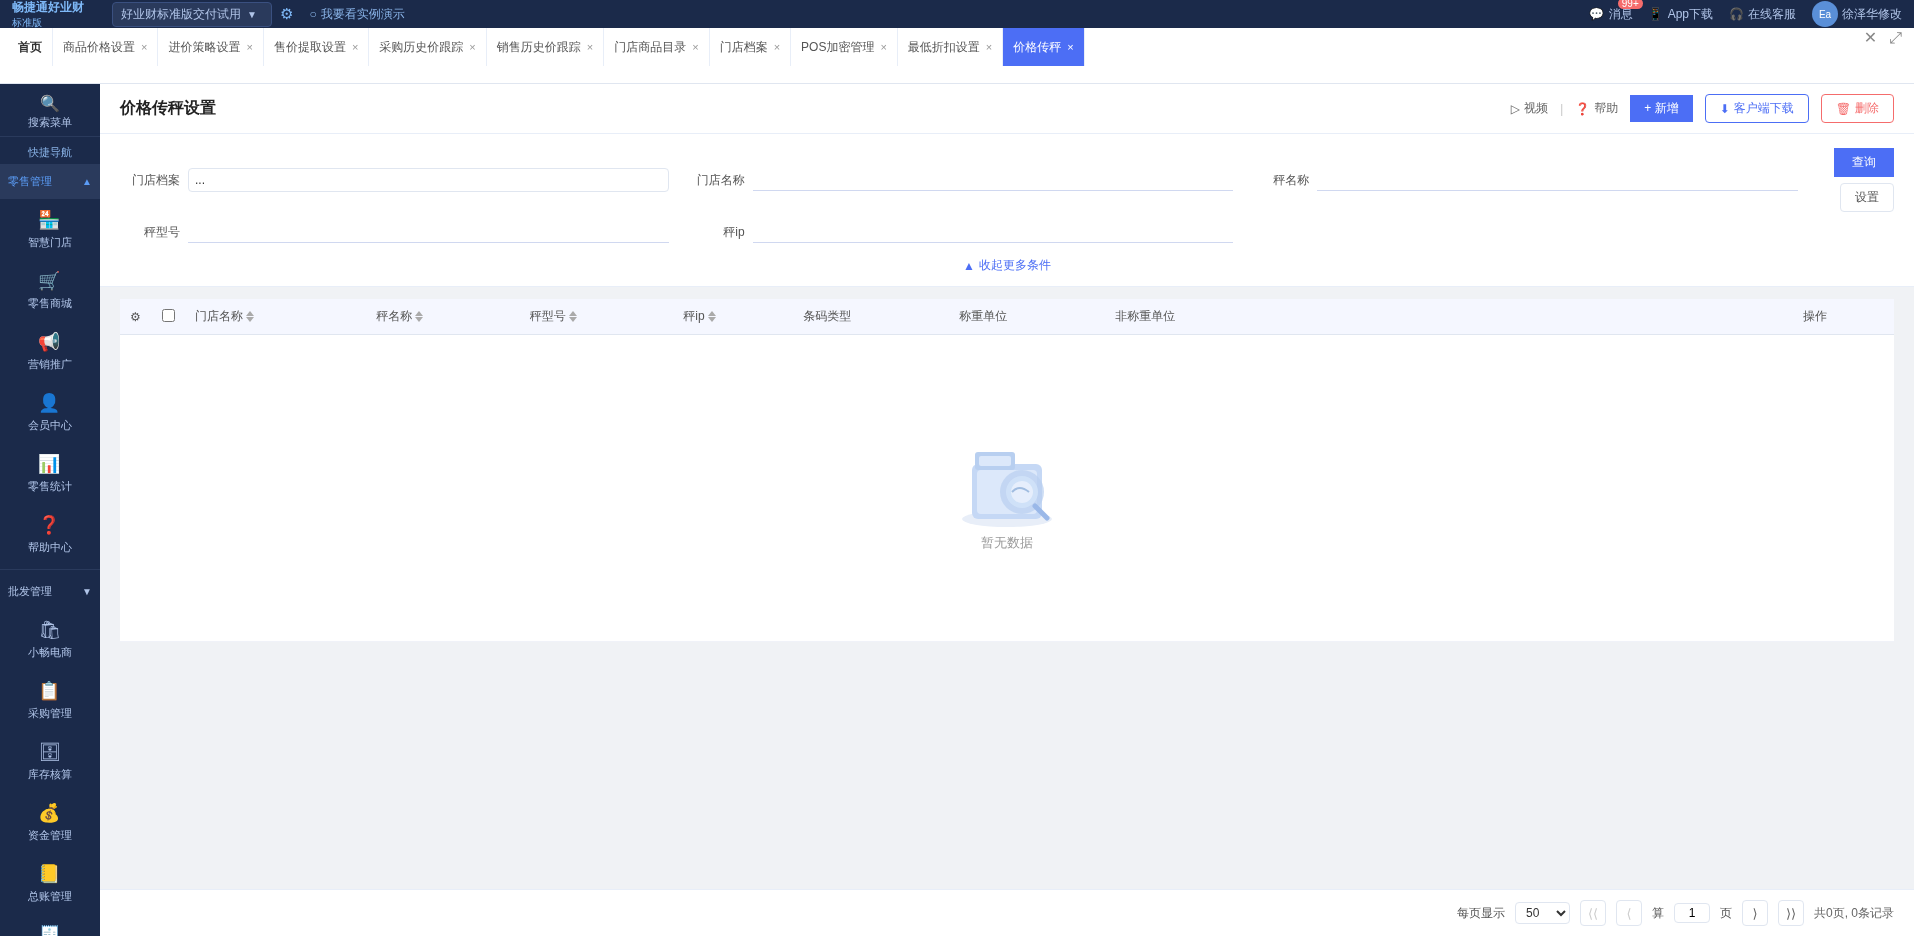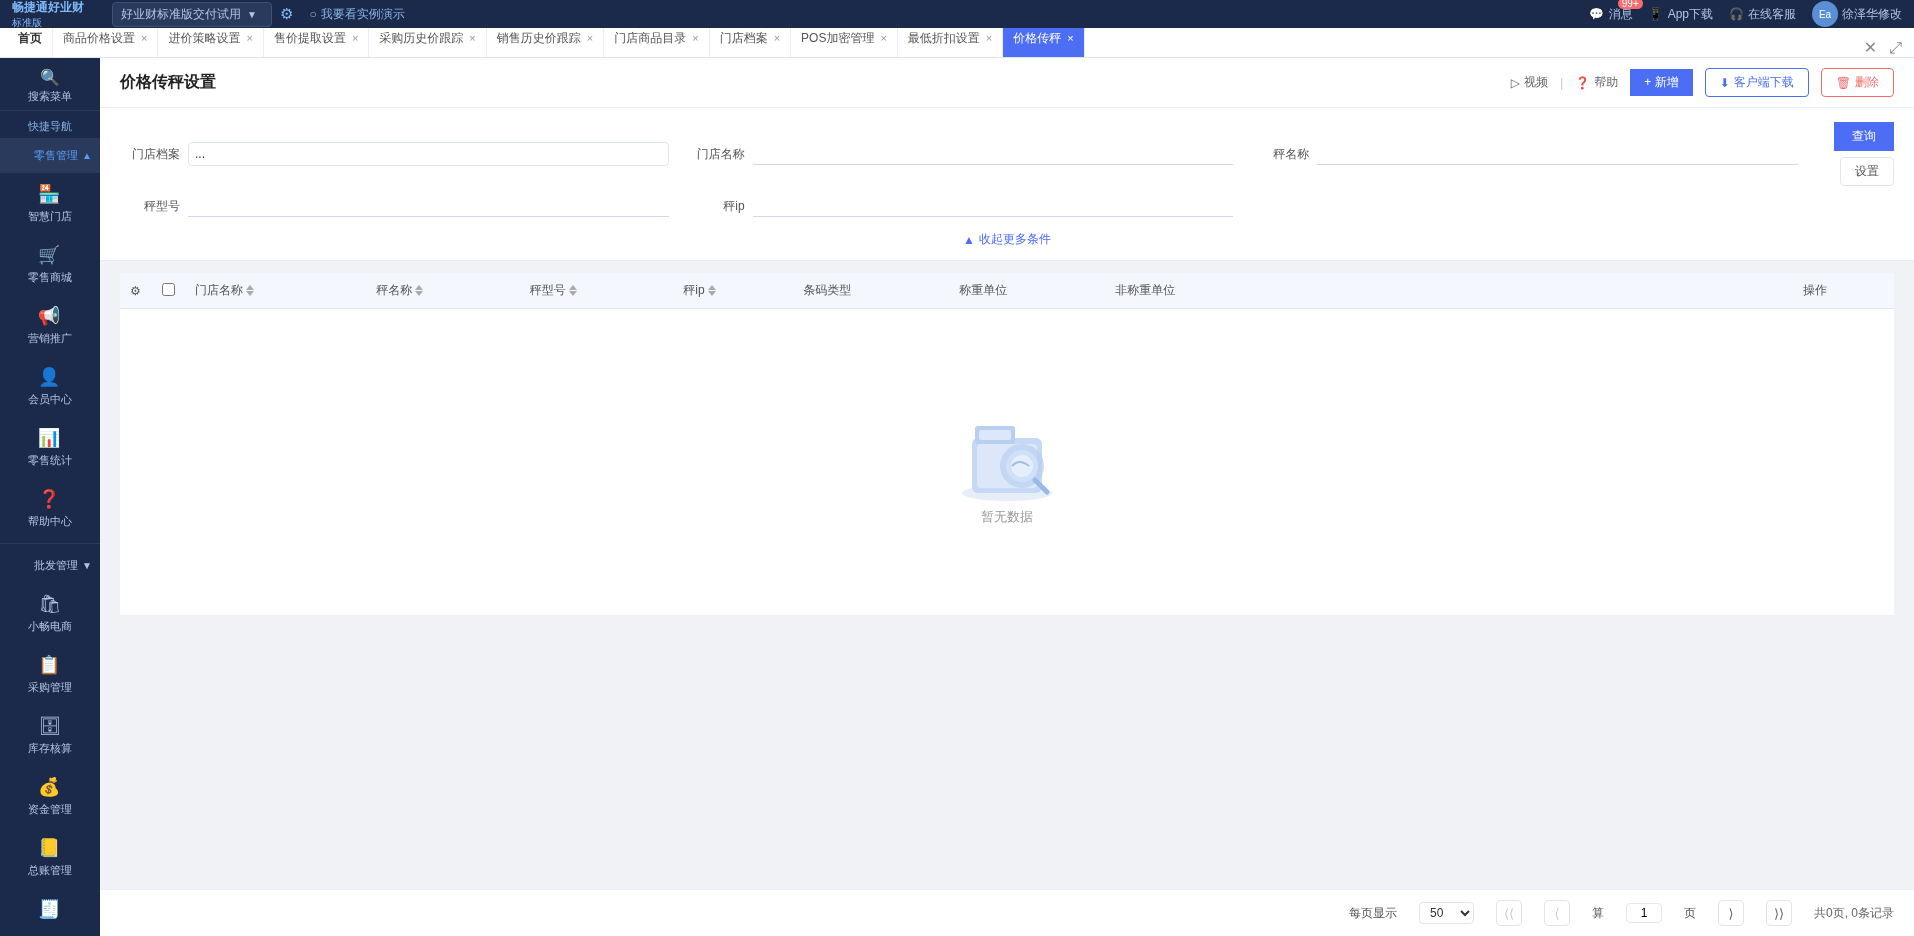--- a/index.html
+++ b/index.html
@@ -19,21 +19,21 @@
     .version-select .chevron { font-size: 10px; }
     .settings-btn { color: #7eb8f7; margin-left: 8px; cursor: pointer; font-size: 15px; }
     .demo-link { display: flex; align-items: center; color: #8ab4e8; font-size: 12px; margin-left: 16px; gap: 4px; cursor: pointer; }
     .top-right { margin-left: auto; display: flex; align-items: center; gap: 16px; }
     .top-right-item { display: flex; align-items: center; gap: 4px; color: #b0c4e8; font-size: 12px; cursor: pointer; position: relative; }
     .badge { background: #f56c6c; color: #fff; font-size: 10px; border-radius: 8px; padding: 0 4px; position: absolute; top: -8px; right: -10px; }
     .user-avatar { width: 26px; height: 26px; background: #5a8fd8; border-radius: 50%; display: flex; align-items: center; justify-content: center; color: #fff; font-size: 10px; }
 
     
     .tab-bar {
-      display: flex; align-items: flex-end; background: #fff; border-bottom: 1px solid #e0e6f0; height: 30px; padding: 0 8px; flex-shrink: 0; overflow: hidden;
+      display: flex; align-items: flex-start; background: #fff; border-bottom: 1px solid #e0e6f0; height: 56px; padding: 0 8px; flex-shrink: 0; overflow: hidden;
     }
     .tab-item {
       display: flex; align-items: center; padding: 0 10px; height: 38px; font-size: 12px; color: #555; cursor: pointer; border-right: 1px solid #e8eef8; white-space: nowrap; gap: 4px;
     }
     .tab-item.active { background: #4c6ef5; color: #fff; }
     .tab-close { font-size: 11px; color: #999; cursor: pointer; margin-left: 2px; }
     .tab-item.active .tab-close { color: #fff; }
     .tab-home { font-weight: bold; color: #333; border-right: 1px solid #e8eef8; }
     .tab-bar-end { display: flex; align-items: center; margin-left: auto; gap: 4px; }
     .tab-end-btn { font-size: 16px; color: #888; cursor: pointer; padding: 0 4px; }
@@ -44,21 +44,21 @@
     
     .sidebar { width: 100px; background: #1b2a4a; display: flex; flex-direction: column; flex-shrink: 0; overflow-y: auto; }
     .sidebar-search { display: flex; flex-direction: column; align-items: center; padding: 10px 0 6px; border-bottom: 1px solid #2a3a5c; cursor: pointer; }
     .sidebar-search-icon { color: #7eb8f7; font-size: 16px; }
     .sidebar-search-label { color: #b0c4e8; font-size: 11px; margin-top: 2px; }
     .sidebar-nav-label { color: #8ab4e8; font-size: 11px; text-align: center; padding: 8px 0 4px; cursor: pointer; }
     .sidebar-item { display: flex; flex-direction: column; align-items: center; padding: 10px 0; cursor: pointer; color: #b0c4e8; font-size: 12px; }
     .sidebar-item.active { background: #2a3a5c; color: #5b9cf6; }
     .sidebar-item .si-icon { font-size: 18px; margin-bottom: 4px; }
     .sidebar-item .si-label { font-size: 11px; text-align: center; }
-    .sidebar-item.has-arrow { flex-direction: row; justify-content: flex-end; gap: 4px; padding: 10px 8px; }
+    .sidebar-item.has-arrow { flex-direction: row; justify-content: space-between; gap: 4px; padding: 10px 8px; }
     .sidebar-divider { border: none; border-top: 1px solid #2a3a5c; margin: 4px 0; }
 
     
     .content-area { flex: 1; display: flex; flex-direction: column; overflow: hidden; background: #f0f2f5; }
 
     
     .page-header {
       display: flex; align-items: center; justify-content: space-between; background: #fff; padding: 10px 20px;
       border-bottom: 1px solid #e8eef8; flex-shrink: 0;
     }
@@ -98,21 +98,21 @@
     .sort-icon span { width: 0; height: 0; border-left: 4px solid transparent; border-right: 4px solid transparent; }
     .sort-up { border-bottom: 5px solid #aaa; }
     .sort-down { border-top: 5px solid #aaa; }
 
     
     .empty-state { display: flex; flex-direction: column; align-items: center; justify-content: center; padding: 80px 0; }
     .empty-text { color: #999; font-size: 13px; }
 
     
     .pagination-bar {
-      display: flex; align-items: center; justify-content: flex-end; background: #fff; padding: 10px 20px; border-top: 1px solid #e8eef8; gap: 22px; font-size: 12px; color: #555; flex-shrink: 0;
+      display: flex; align-items: center; justify-content: flex-end; background: #fff; padding: 10px 20px; border-top: 1px solid #e8eef8; gap: 10px; font-size: 12px; color: #555; flex-shrink: 0;
     }
     .page-size-select { border: 1px solid #e0e6f0; border-radius: 4px; padding: 2px 6px; font-size: 12px; color: #333; background: #fff; cursor: pointer; }
     .page-btn { width: 26px; height: 26px; display: flex; align-items: center; justify-content: center; border: 1px solid #e0e6f0; border-radius: 4px; cursor: pointer; color: #666; background: #fff; font-size: 13px; }
     .page-btn.disabled { color: #ccc; cursor: not-allowed; }
     .page-input { width: 36px; text-align: center; border: 1px solid #e0e6f0; border-radius: 4px; padding: 2px 4px; font-size: 12px; }
     .total-text { color: #666; white-space: nowrap; }
 
     
     .empty-svg { width: 120px; height: 110px; }
 

